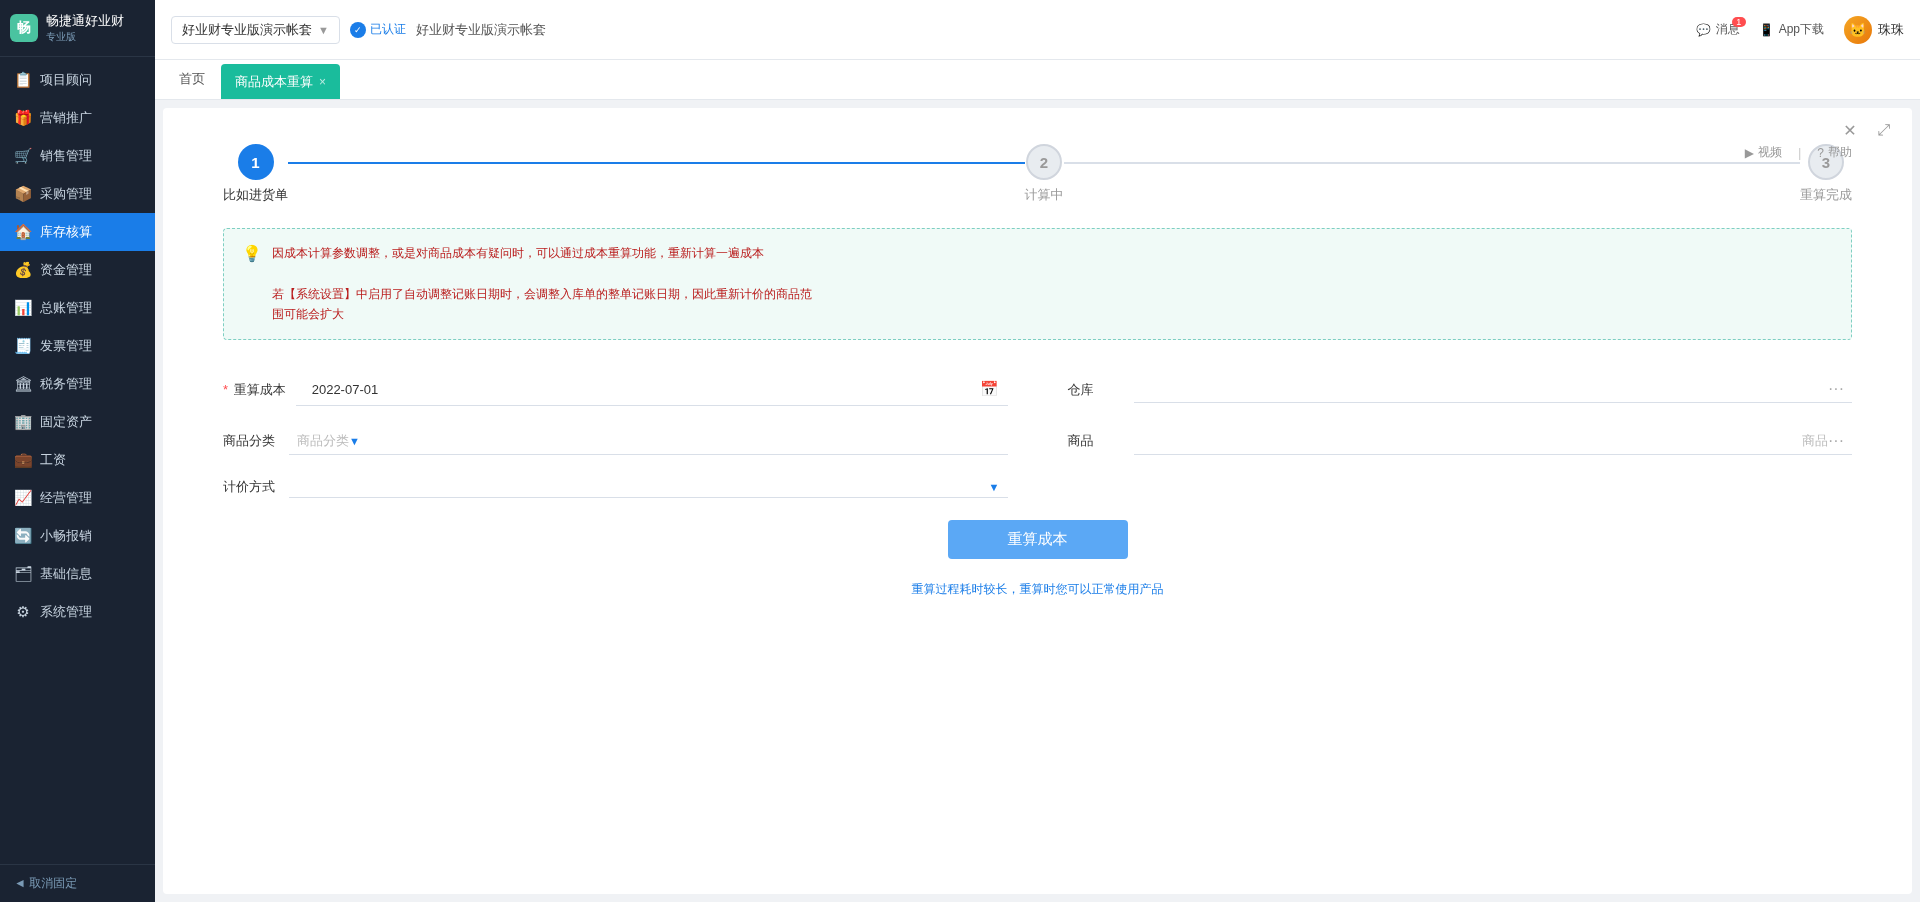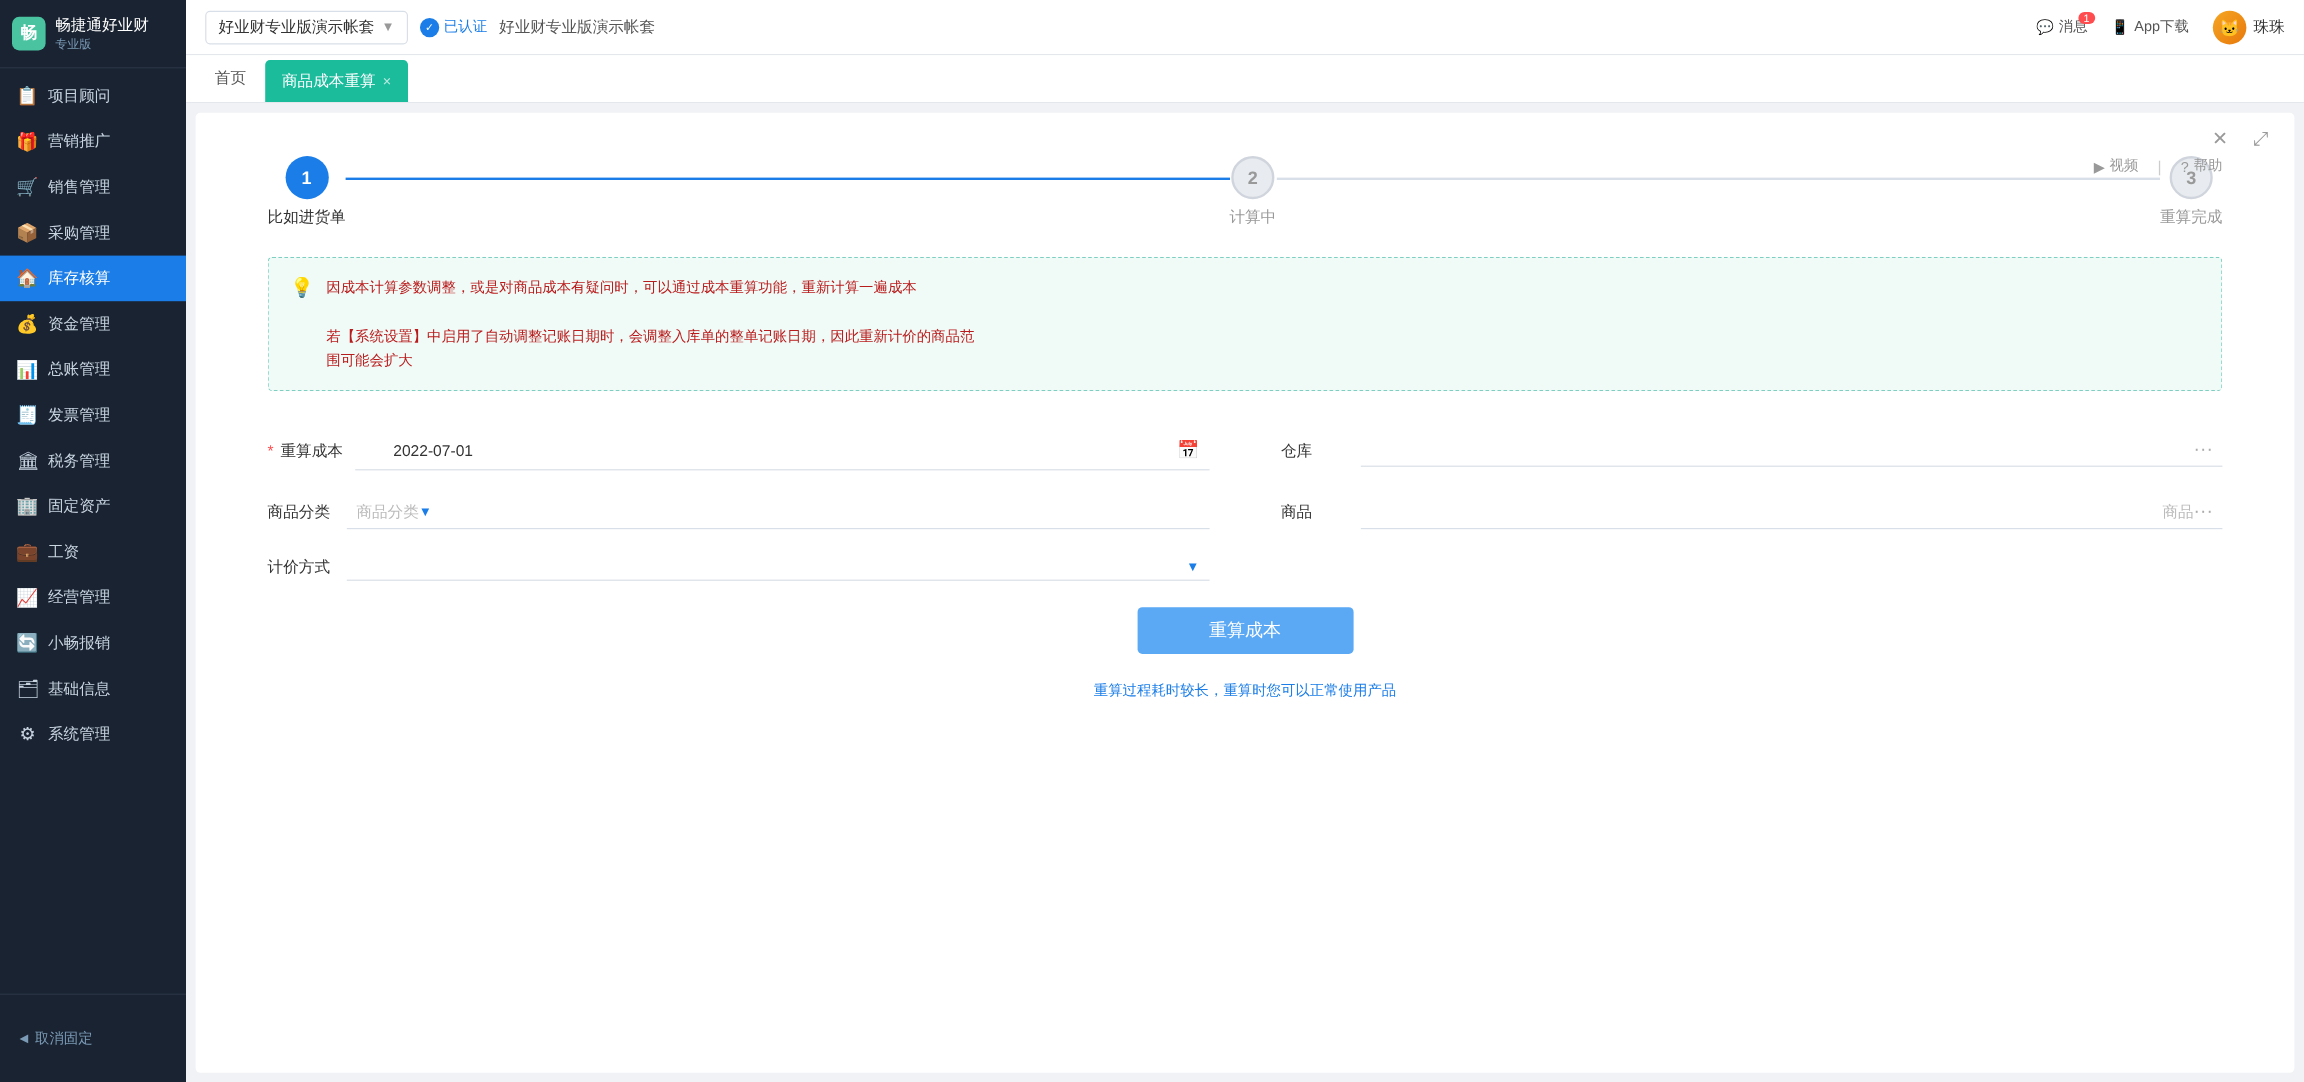--- a/index.html
+++ b/index.html
@@ -42,42 +42,42 @@
       gap: 8px;
       padding: 10px 14px;
       cursor: pointer;
       color: #c8d4e0;
       font-size: 13px;
       transition: background 0.2s;
     }
     .sidebar-item.active { background: #1a7de8; color: #fff; }
     .sidebar-item-icon { font-size: 15px; width: 18px; text-align: center; }
     .sidebar-footer {
-      padding: 28px 14px;
+      padding: 10px 14px;
       border-top: 1px solid #2a3545;
       color: #7a9ab5;
       font-size: 12px;
       cursor: pointer;
       display: flex; align-items: center; gap: 6px;
     }
 
     
     .main {
       flex: 1;
       display: flex;
       flex-direction: column;
       background: #f0f2f5;
       height: 902px;
       overflow: hidden;
     }
 
     
     .topbar {
       background: #fff;
-      height: 46px;
+      height: 60px;
       display: flex;
       align-items: center;
       padding: 0 16px;
       border-bottom: 1px solid #e4e8ed;
       gap: 10px;
     }
     .topbar-account-select {
       display: flex; align-items: center; gap: 6px;
       border: 1px solid #d9dfe8; border-radius: 4px;
       padding: 4px 10px; cursor: pointer; background: #fff;
@@ -499,21 +499,21 @@
 
     <div class="form-container">
 
       <div class="form-row">
         <div class="form-field">
           <span class="form-label">
             <span class="form-required">*</span>
             <span>重算成本</span>
           </span>
           <div class="form-input-wrapper">
-            <input type="text" class="form-input" value="2022-07-01" style="border: none; outline: none; flex: 1 1 0%; font-size: 13px; color: rgb(51, 51, 51); background: transparent; margin-left: 16px;">
+            <input type="text" class="form-input" value="2022-07-01" style="border: none; outline: none; flex: 1 1 0%; font-size: 13px; color: rgb(51, 51, 51); background: transparent;">
             <span class="form-input-icon">📅</span>
           </div>
         </div>
         <div class="form-field">
           <span class="form-label">仓库</span>
           <div class="form-input-wrapper" style="flex:1;">
             <input type="text" placeholder="" style="border: none; outline: none; flex: 1 1 0%; font-size: 13px; color: rgb(51, 51, 51); background: transparent;">
             <span class="form-dots">···</span>
           </div>
         </div>

